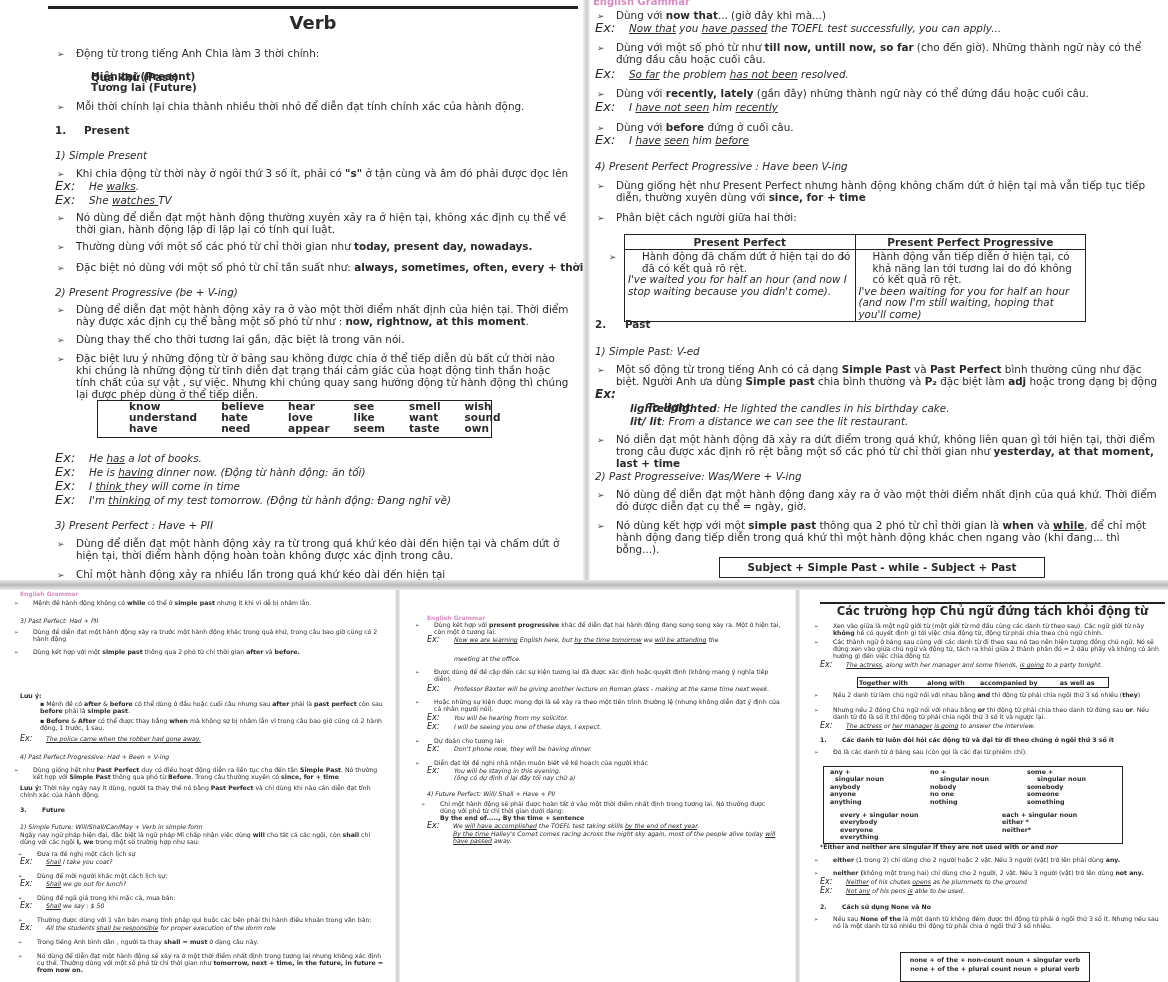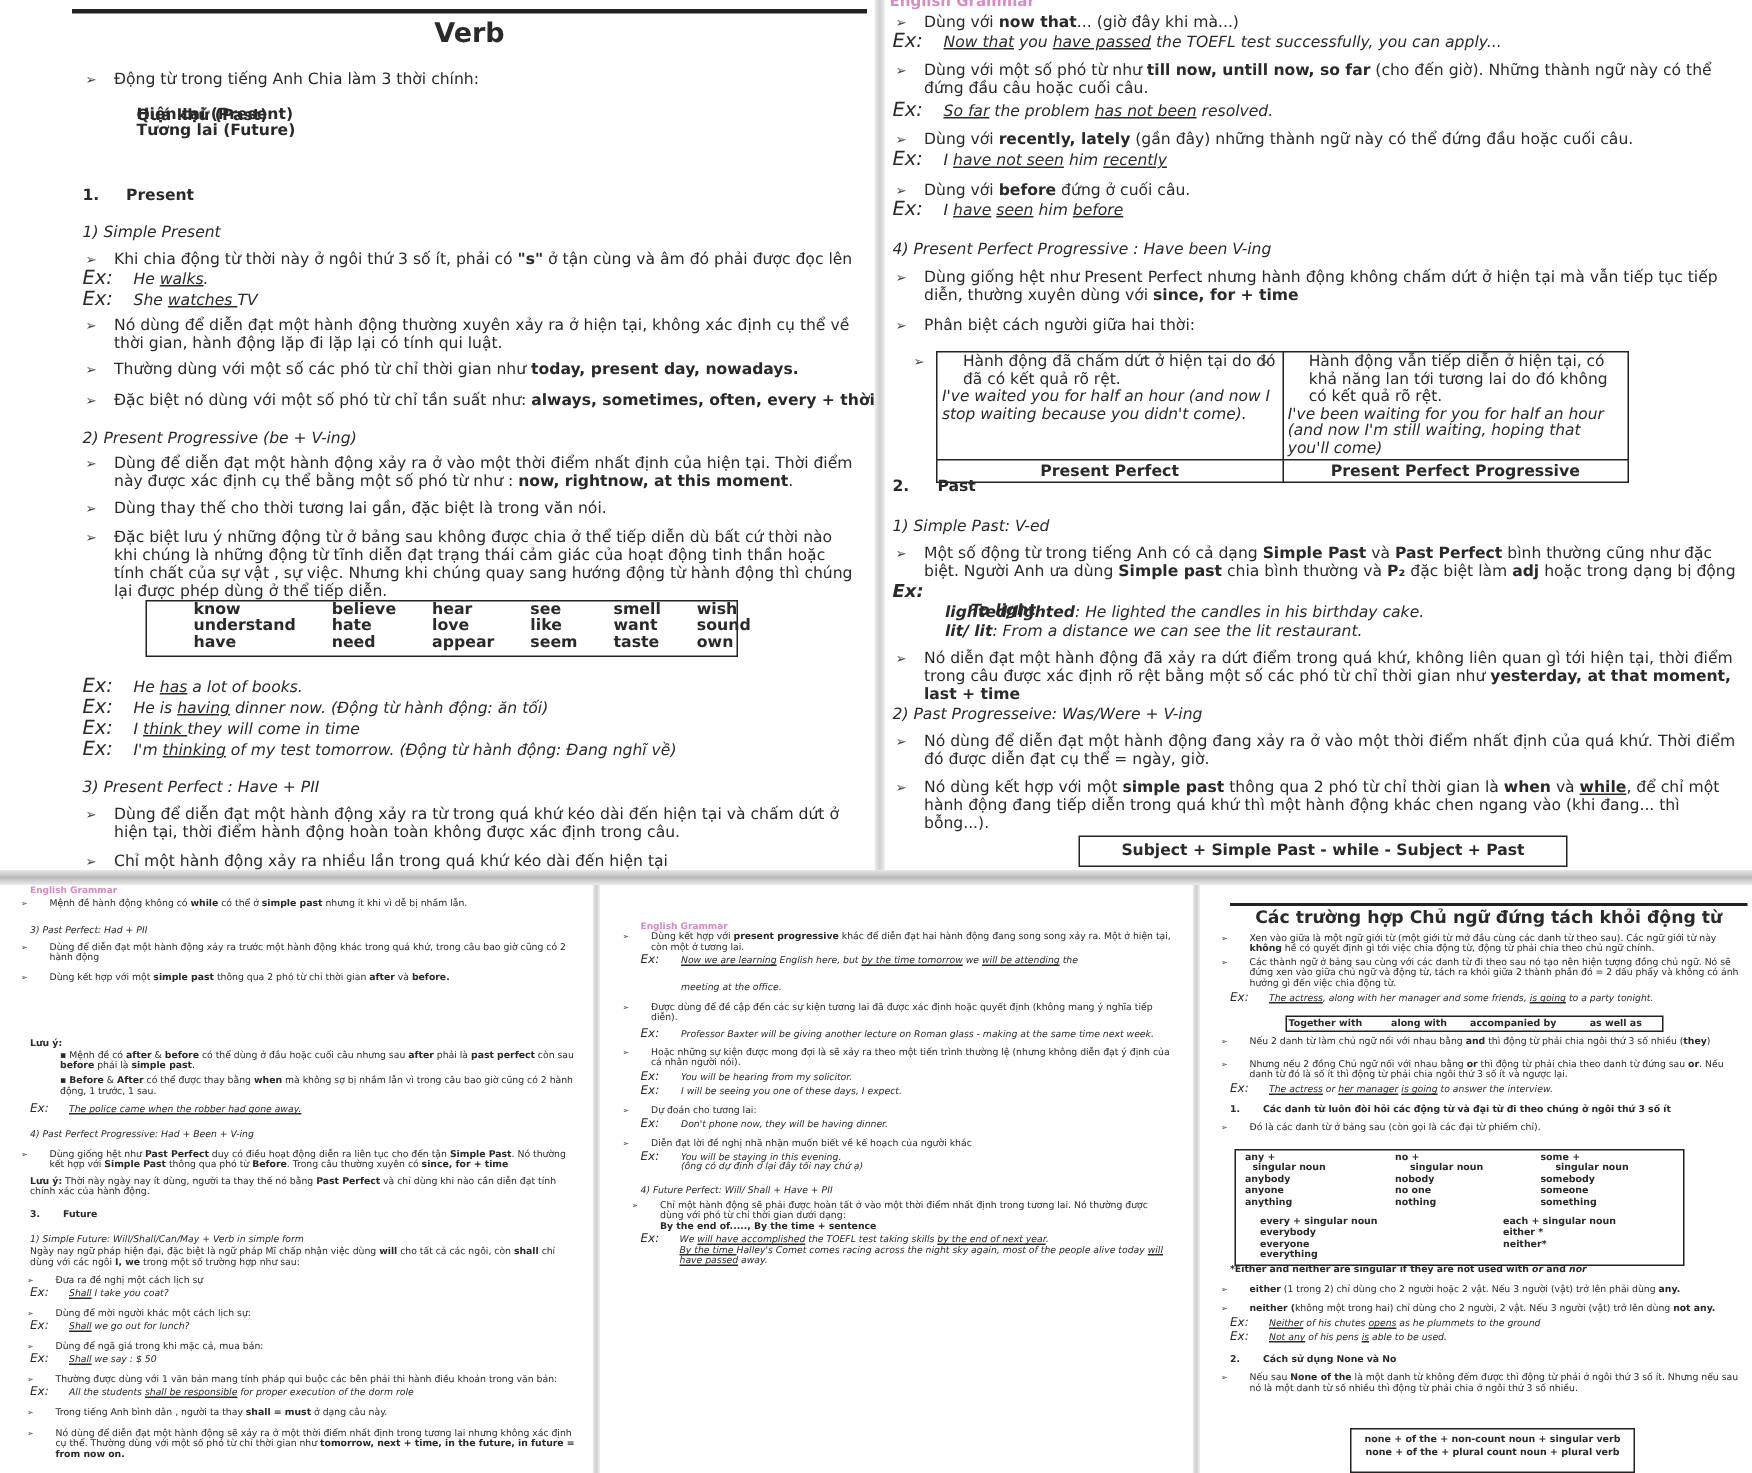--- a/index.html
+++ b/index.html
@@ -37,20 +37,21 @@
 <body>
 
 <div class="page" id="p1">
   <div class="rule" style="left:48px; top:6px; width:530px;"></div>
   <div class="title" style="left:48px; top:12px; width:530px; font-size:18px; line-height:22px;">Verb</div>
 
   <div class="b bul" style="left:76px; top:47px;">Động từ trong tiếng Anh Chia làm 3 thời chính:</div>
   <div class="b bd" style="left:91px; top:71px;">Quá khứ  (Past)</div>
   <div class="b bd" style="left:91px; top:70px;">Hiện tại (Present)</div>
   <div class="b bd" style="left:91px; top:81px;">Tương lai (Future)</div>
+  <div class="b bul" style="left:76px; top:100px;">Mỗi thời chính lại chia thành nhiều thời nhỏ để diễn đạt tính chính xác của hành động.</div>
 
   <div class="sect" style="left:55px; top:124px;">1.</div>
   <div class="sect" style="left:84px; top:124px;">Present</div>
 
   <div class="sub" style="left:55px; top:149px;">1) Simple Present</div>
   <div class="b bul" style="left:76px; top:167px;"><span>Khi chia động từ thời này ở ngôi thứ 3 số ít, phải có </span><b>"s"</b><span> ở tận cùng và âm đó phải được đọc lên</span></div>
   <div class="ex" style="left:55px; top:180px;"><span class="lbl">Ex:</span><span>He </span><u>walks</u><span>.</span></div>
   <div class="ex" style="left:55px; top:194px;"><span class="lbl">Ex:</span><span>She </span><u>watches </u><span> TV</span></div>
   <div class="b bul wrap" style="left:76px; top:211px; width:495px;">Nó dùng để diễn đạt một hành động thường xuyên xảy ra ở hiện tại, không xác định cụ thể về thời gian, hành động lặp đi lặp lại có tính qui luật.</div>
   <div class="b bul" style="left:76px; top:240px;"><span>Thường dùng với một số các phó từ chỉ thời gian như </span><b>today, present day, nowadays.</b></div>
@@ -113,32 +114,32 @@
   <div class="b bul" style="left:26px; top:121px;"><span>Dùng với </span><b>before</b><span> đứng ở cuối câu.</span></div>
   <div class="ex" style="left:5px; top:134px;"><span class="lbl">Ex:</span><span>I </span><u>have</u><span> </span><u>seen</u><span> him </span><u>before</u></div>
 
   <div class="sub" style="left:5px; top:160px;">4) Present Perfect Progressive :  Have been V-ing</div>
   <div class="b bul wrap" style="left:26px; top:179px; width:548px;"><span>Dùng giống hệt như Present Perfect nhưng hành động không chấm dứt ở hiện tại mà vẫn tiếp tục tiếp diễn, thường xuyên dùng với </span><b>since, for + time</b></div>
   <div class="b bul" style="left:26px; top:211px;">Phân biệt cách người giữa hai thời:</div>
 
   <table class="cmp" style="position:absolute; left:34px; top:234px; width:462px;">
     <tbody>
         <tr>
+      <th>Present Perfect</th>
+      <th>Present Perfect Progressive</th>
+    </tr>
+    <tr>
       <td style="width:50%;">
         <div style="padding-left:14px; position:relative;" class="bul">Hành động đã chấm dứt ở hiện tại do đó đã có kết quả rõ rệt.</div>
         <div class="it">I've waited you for half an hour (and now I stop waiting because you didn't come).</div>
       </td>
       <td>
         <div style="padding-left:14px; position:relative;" class="bul">Hành động vẫn tiếp diễn ở hiện tại, có khả năng lan tới tương lai do đó không có kết quả rõ rệt.</div>
         <div class="it">I've been waiting for you for half an hour  (and now I'm still waiting, hoping that you'll come)</div>
       </td>
-    </tr>
-    <tr>
-      <th>Present Perfect</th>
-      <th>Present Perfect Progressive</th>
     </tr>
   </tbody>
     </table>
 
   <div class="sect" style="left:5px; top:318px;">2.</div>
   <div class="sect" style="left:35px; top:318px;">Past</div>
   <div class="sub" style="left:5px; top:345px;">1) Simple Past: V-ed</div>
   <div class="b bul wrap" style="left:26px; top:363px; width:548px;"><span>Một số động từ trong tiếng Anh có cả dạng </span><b>Simple Past</b><span> và </span><b>Past Perfect</b><span> bình thường cũng như đặc biệt. Người Anh ưa dùng </span><b>Simple past</b><span> chia bình thường và </span><b>P₂</b><span> đặc biệt làm </span><b>adj</b><span> hoặc trong dạng bị động</span></div>
   <div class="b bd it" style="left:5px; top:388px; font-size:12px;">Ex:</div>
   <div class="b bd it" style="left:57px; top:389px;margin-top:12px;">To light</div>

